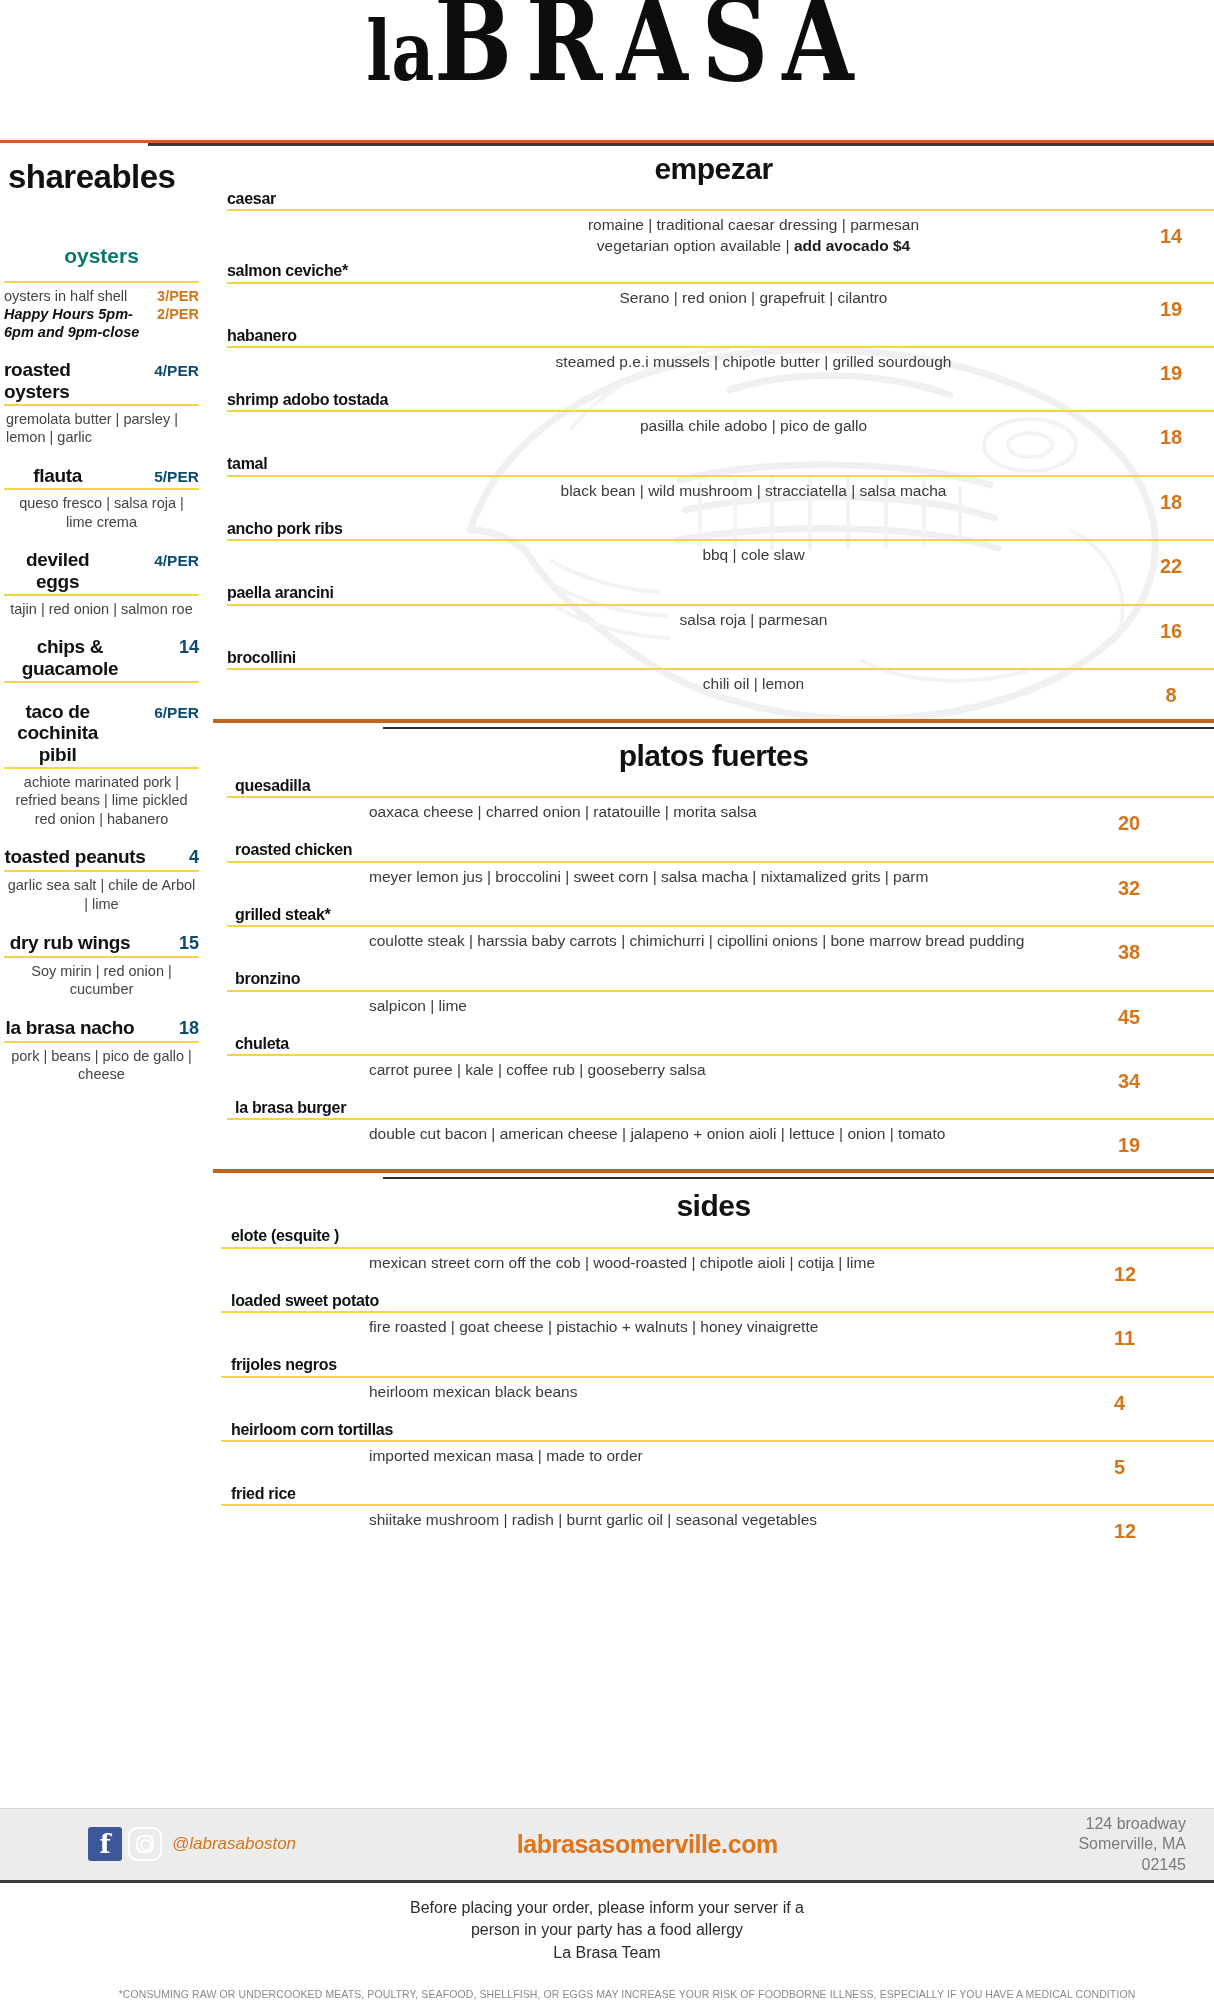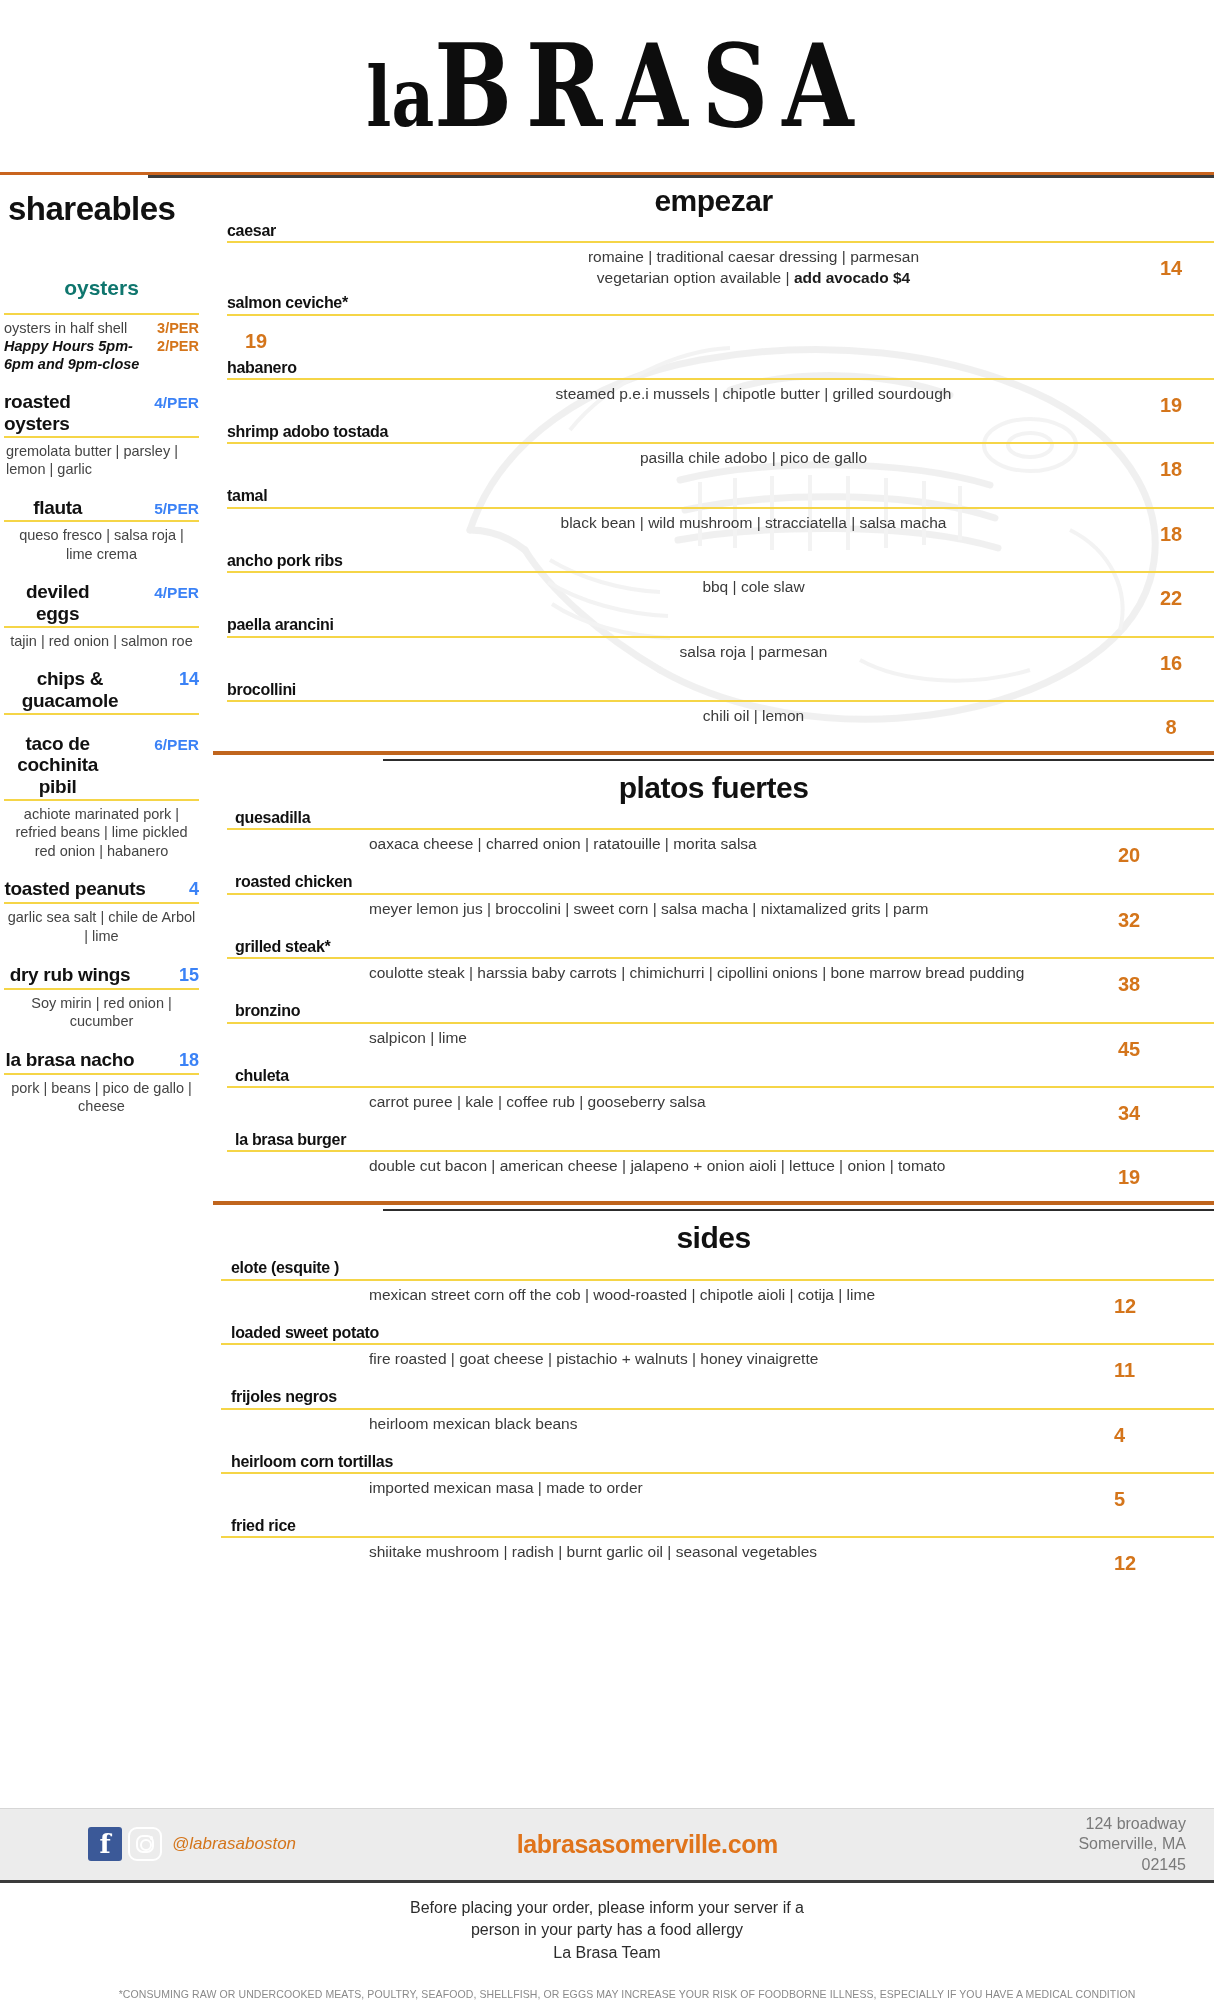--- a/index.html
+++ b/index.html
@@ -13,23 +13,22 @@
   .page {
     position: relative;
     width: 1214px;
     height: 2000px;
     background: #fff;
   }
 
   
   .logo-band {
     position: relative;
-    height: 172px;
+    height: 140px;
     display: flex;
-    align-items: center;
     justify-content: center;
     padding-left: 20px;
   }
   .logo-text {
     font-family: "DejaVu Serif", serif;
     font-weight: 700;
     font-size: 92px;
     letter-spacing: 2px;
     color: #0d0d0d;
     line-height: 1;
@@ -100,21 +99,21 @@
     font-size: 19px;
     font-weight: 700;
     color: #111;
     letter-spacing: -0.3px;
     line-height: 1.12;
   }
   .side-name.ctr { text-align: center; width: 100%; }
   .side-price {
     font-size: 15.5px;
     font-weight: 700;
-    color: #3b82f6;
+    color: #0c4a6e;
     white-space: nowrap;
     margin-left: 39px;
   }
   .side-price.big { font-size: 18px; }
   .side-desc {
     font-size: 14.5px;
     color: #444;
     line-height: 1.28;
     padding: 4px 2px 0 2px;
   }
@@ -446,20 +445,21 @@
             <div class="m-underline"></div>
             <div class="m-body">
               <div class="m-desc">romaine | traditional caesar dressing | parmesan<br>vegetarian option available | <span class="bold-inline">add avocado $4</span></div>
               <div class="m-price">14</div>
             </div>
           </div>
           <div class="m-row">
             <div class="m-name">salmon ceviche*</div>
             <div class="m-underline"></div>
             <div class="m-body">
+              <div class="m-desc">Serano | red onion | grapefruit | cilantro</div>
               <div class="m-price">19</div>
             </div>
           </div>
           <div class="m-row">
             <div class="m-name">habanero</div>
             <div class="m-underline"></div>
             <div class="m-body">
               <div class="m-desc">steamed p.e.i mussels | chipotle butter | grilled sourdough</div>
               <div class="m-price">19</div>
             </div>

